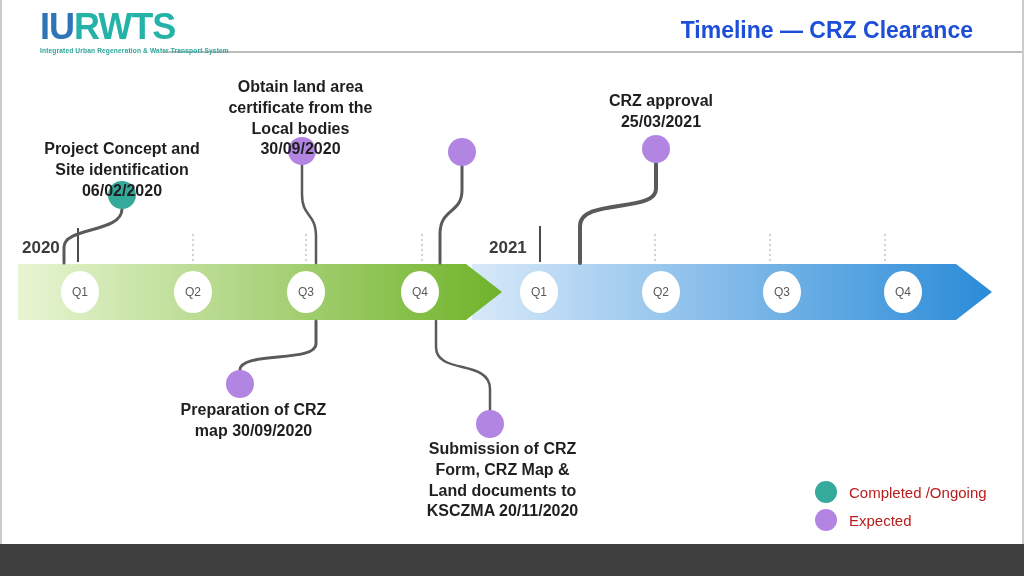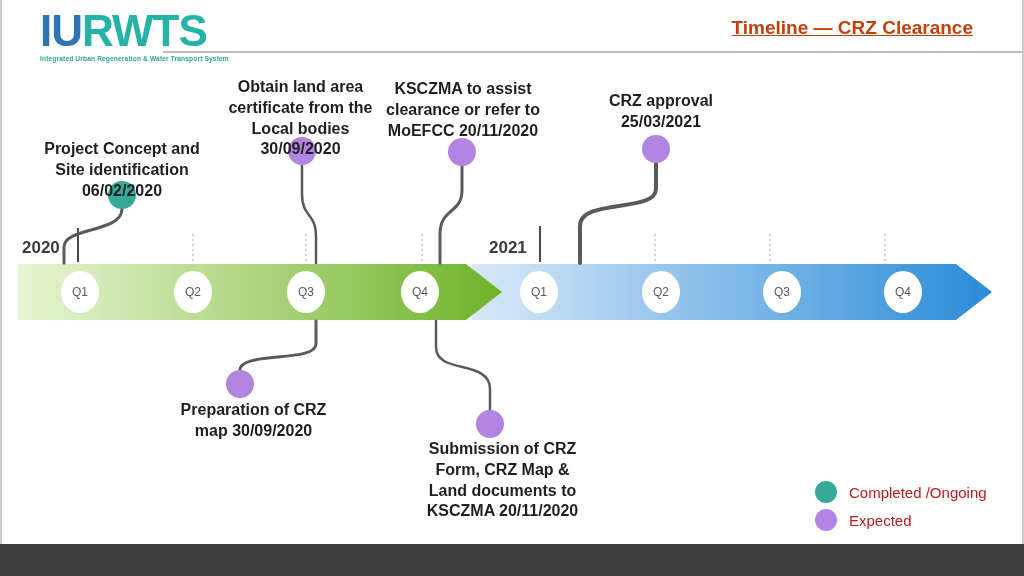--- a/index.html
+++ b/index.html
@@ -5,28 +5,28 @@
   html,body{margin:0;padding:0;background:#fff;}
   .slide{
     position:relative;width:1024px;height:576px;background:#ffffff;
     overflow:hidden;font-family:"Liberation Sans",sans-serif;
   }
   .edge{position:absolute;top:0;width:2px;height:576px;background:#cbcbcb;}
   .edge.left{left:0;}
   .edge.right{right:0;}
   .footer-bar{position:absolute;left:0;top:544px;width:1024px;height:32px;background:#3f3f3f;z-index:6;}
   .logo{position:absolute;left:40px;top:9px;z-index:3;}
-  .wordmark{font-size:44px;font-weight:bold;line-height:1;letter-spacing:-1px;}
+  .wordmark{font-size:36px;font-weight:bold;line-height:1;letter-spacing:-1px;}
   .wordmark .iu{color:#2e75b6;}
   .wordmark .rwts{color:#26b3a7;}
   .tagline{font-size:6.6px;font-weight:bold;color:#2ba49b;margin-top:2px;letter-spacing:0.15px;white-space:nowrap;}
   .header-rule{position:absolute;left:163px;top:51px;width:859px;height:2px;background:#bdbdbd;z-index:2;}
   .page-title{
-    position:absolute;right:51px;top:17px;font-size:19px;font-weight:bold;
-    color:#c2410c;z-index:3;white-space:nowrap;text-decoration:underline;
+    position:absolute;right:51px;top:17px;font-size:23px;font-weight:bold;
+    color:#1d4ed8;z-index:3;white-space:nowrap;
   }
   .overlay{position:absolute;left:0;top:0;z-index:1;}
   .mtext{
     position:absolute;font-weight:bold;font-size:16px;line-height:1.3;
     color:#1f1f1f;text-align:center;white-space:pre-line;z-index:4;
   }
   .year{position:absolute;font-weight:bold;font-size:17px;color:#3b3b3b;z-index:4;}
   .qlabel{
     position:absolute;width:40px;text-align:center;top:285px;
     font-weight:normal;font-size:12px;color:#595959;z-index:4;
@@ -120,23 +120,20 @@
   <div class="qlabel" style="left:762px;">Q3</div>
   <div class="qlabel" style="left:883px;">Q4</div>
 
   <div class="mtext" style="left:37px;top:139px;width:170px;">Project Concept and
 Site identification
 06/02/2020</div>
   <div class="mtext" style="left:213px;top:77px;width:175px;">Obtain land area
 certificate from the
 Local bodies
 30/09/2020</div>
-  <div class="mtext" style="left:370px;top:79px;width:186px;">KSCZMA to assist
-clearance or refer to
-MoEFCC 20/11/2020</div>
   <div class="mtext" style="left:576px;top:91px;width:170px;">CRZ approval
 25/03/2021</div>
   <div class="mtext" style="left:166px;top:400px;width:175px;">Preparation of CRZ
 map 30/09/2020</div>
   <div class="mtext" style="left:410px;top:439px;width:185px;">Submission of CRZ
 Form, CRZ Map &amp;
 Land documents to
 KSCZMA  20/11/2020</div>
 
   <div class="legend-label" style="left:849px;top:484px;">Completed /Ongoing</div>

